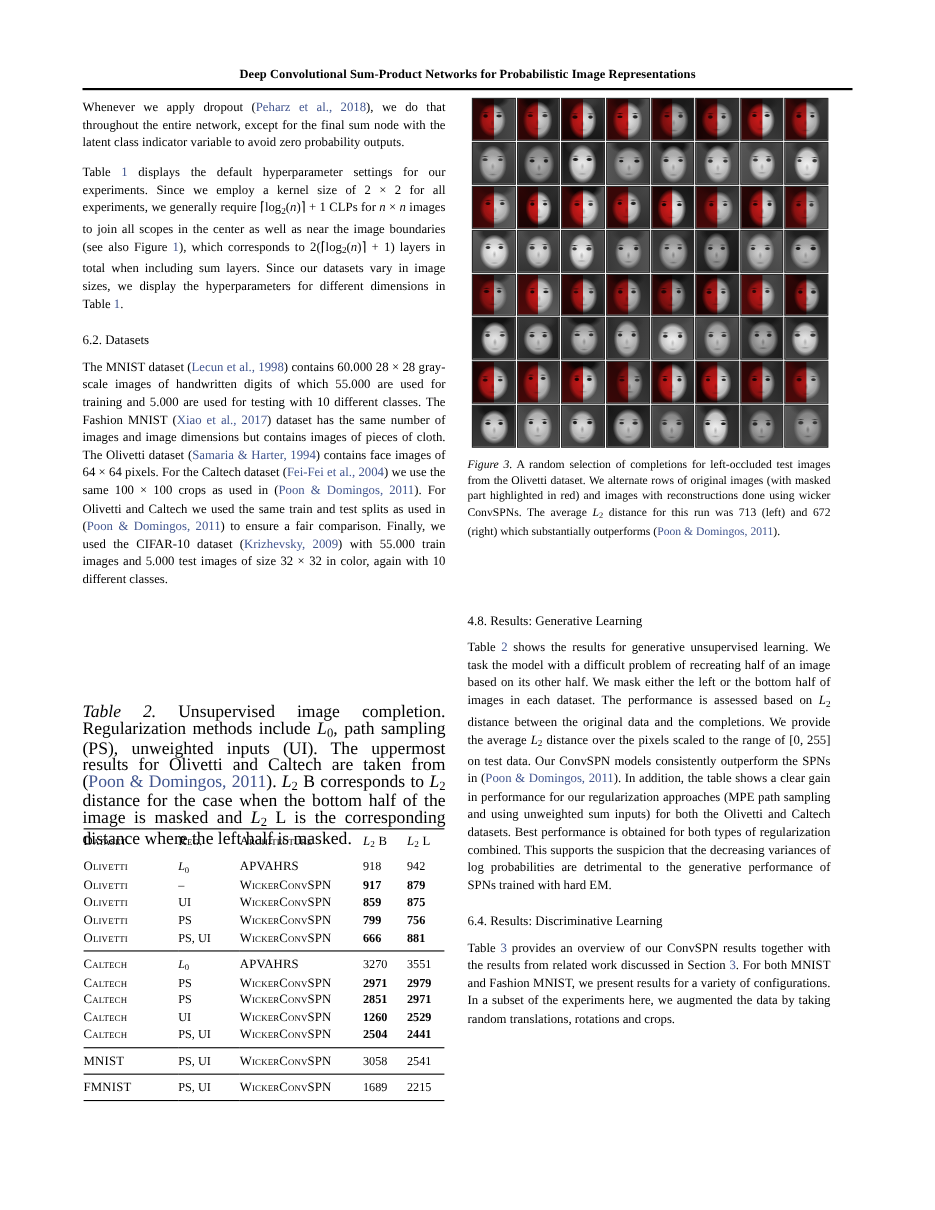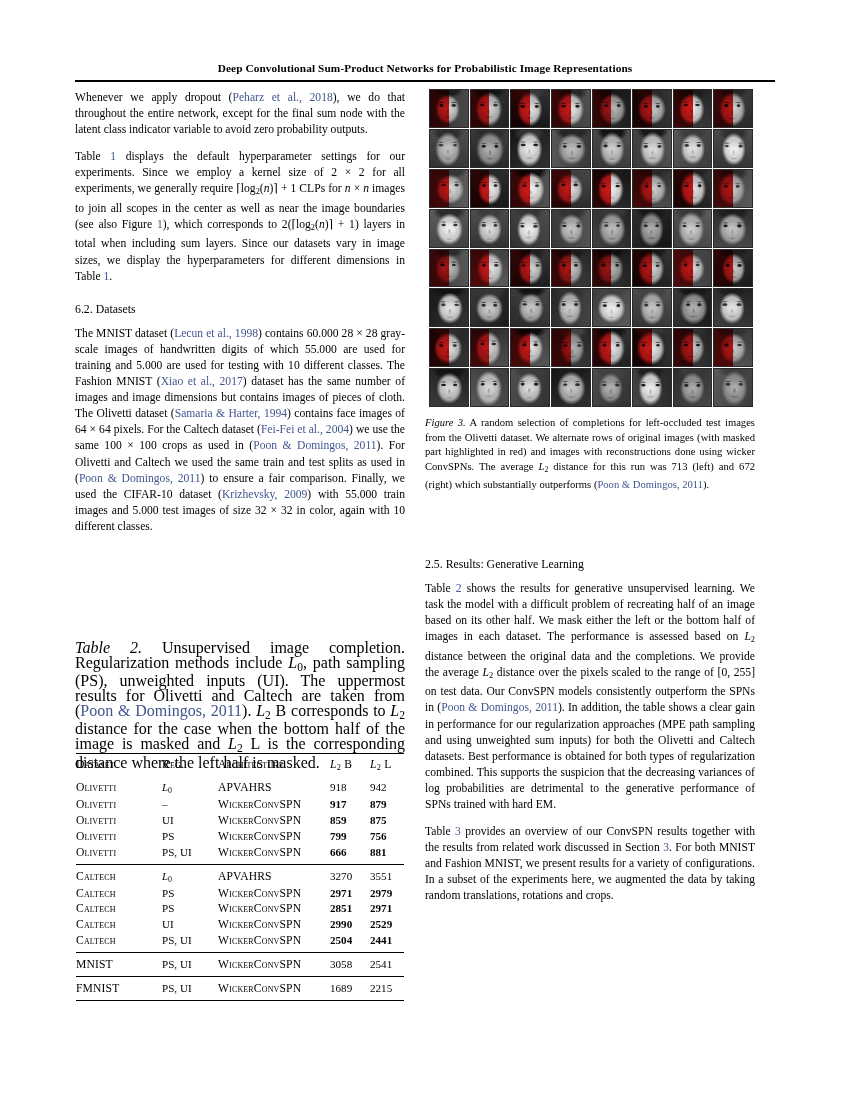--- a/index.html
+++ b/index.html
@@ -252,21 +252,21 @@
             <td class=""><span class="sc">Caltech</span></td>
             <td class=""><span class="plain">PS</span></td>
             <td class=""><span class="sc">WickerConvSPN</span></td>
             <td class=""><span class="plain b">2851</span></td>
             <td class=""><span class="plain b">2971</span></td>
           </tr>
           <tr>
             <td class=""><span class="sc">Caltech</span></td>
             <td class=""><span class="plain">UI</span></td>
             <td class=""><span class="sc">WickerConvSPN</span></td>
-            <td class=""><span class="plain b">2990</span></td>
+            <td class=""><span class="plain b">1260</span></td>
             <td class=""><span class="plain b">2529</span></td>
           </tr>
           <tr class="pad-bot">
             <td class=""><span class="sc">Caltech</span></td>
             <td class=""><span class="plain">PS, UI</span></td>
             <td class=""><span class="sc">WickerConvSPN</span></td>
             <td class=""><span class="plain b">2504</span></td>
             <td class=""><span class="plain b">2441</span></td>
           </tr>
           <tr class="pad-top pad-bot">
@@ -515,22 +515,23 @@
         </div>
       </div>
   </div>
 
   <div class="figcaption">
     <span class="fignum">Figure 3.</span><span> A random selection of completions for left-occluded test images from the Olivetti dataset. We alternate rows of original images (with masked part highlighted in red) and images with reconstructions done using wicker ConvSPNs. The average <span class="mathv">L</span><sub class="mathu">2</sub> distance for this run was 713 (left) and 672 (right) which substantially outperforms (<span class="cite">Poon &amp; Domingos, 2011</span>).</span>
   </div>
 
   <div class="col" style="left:425px; top:556px;">
 
-    <div class="sec" style="margin-top:0;">2.5. Results: Generative Learning</div>
+    <div class="sec" style="margin-top:0;">4.8. Results: Generative Learning</div>
 
     <p>Table <span class="cite">2</span> shows the results for generative unsupervised learning. We task the model with a difficult problem of recreating half of an image based on its other half. We mask either the left or the bottom half of images in each dataset. The performance is assessed based on <span class="mathv">L</span><sub class="mathu">2</sub> distance between the original data and the completions. We provide the average <span class="mathv">L</span><sub class="mathu">2</sub> distance over the pixels scaled to the range of <span class="mathu">[0, 255]</span> on test data. Our ConvSPN models consistently outperform the SPNs in (<span class="cite">Poon &amp; Domingos, 2011</span>). In addition, the table shows a clear gain in performance for our regularization approaches (MPE path sampling and using unweighted sum inputs) for both the Olivetti and Caltech datasets. Best performance is obtained for both types of regularization combined. This supports the suspicion that the decreasing variances of log probabilities are detrimental to the generative performance of SPNs trained with hard EM.</p>
 
+    <div class="sec">6.4. Results: Discriminative Learning</div>
 
     <p>Table <span class="cite">3</span> provides an overview of our ConvSPN results together with the results from related work discussed in Section <span class="cite">3</span>. For both MNIST and Fashion MNIST, we present results for a variety of configurations. In a subset of the experiments here, we augmented the data by taking random translations, rotations and crops.</p>
 
   </div>
 
 </div>
 
 </body></html>

